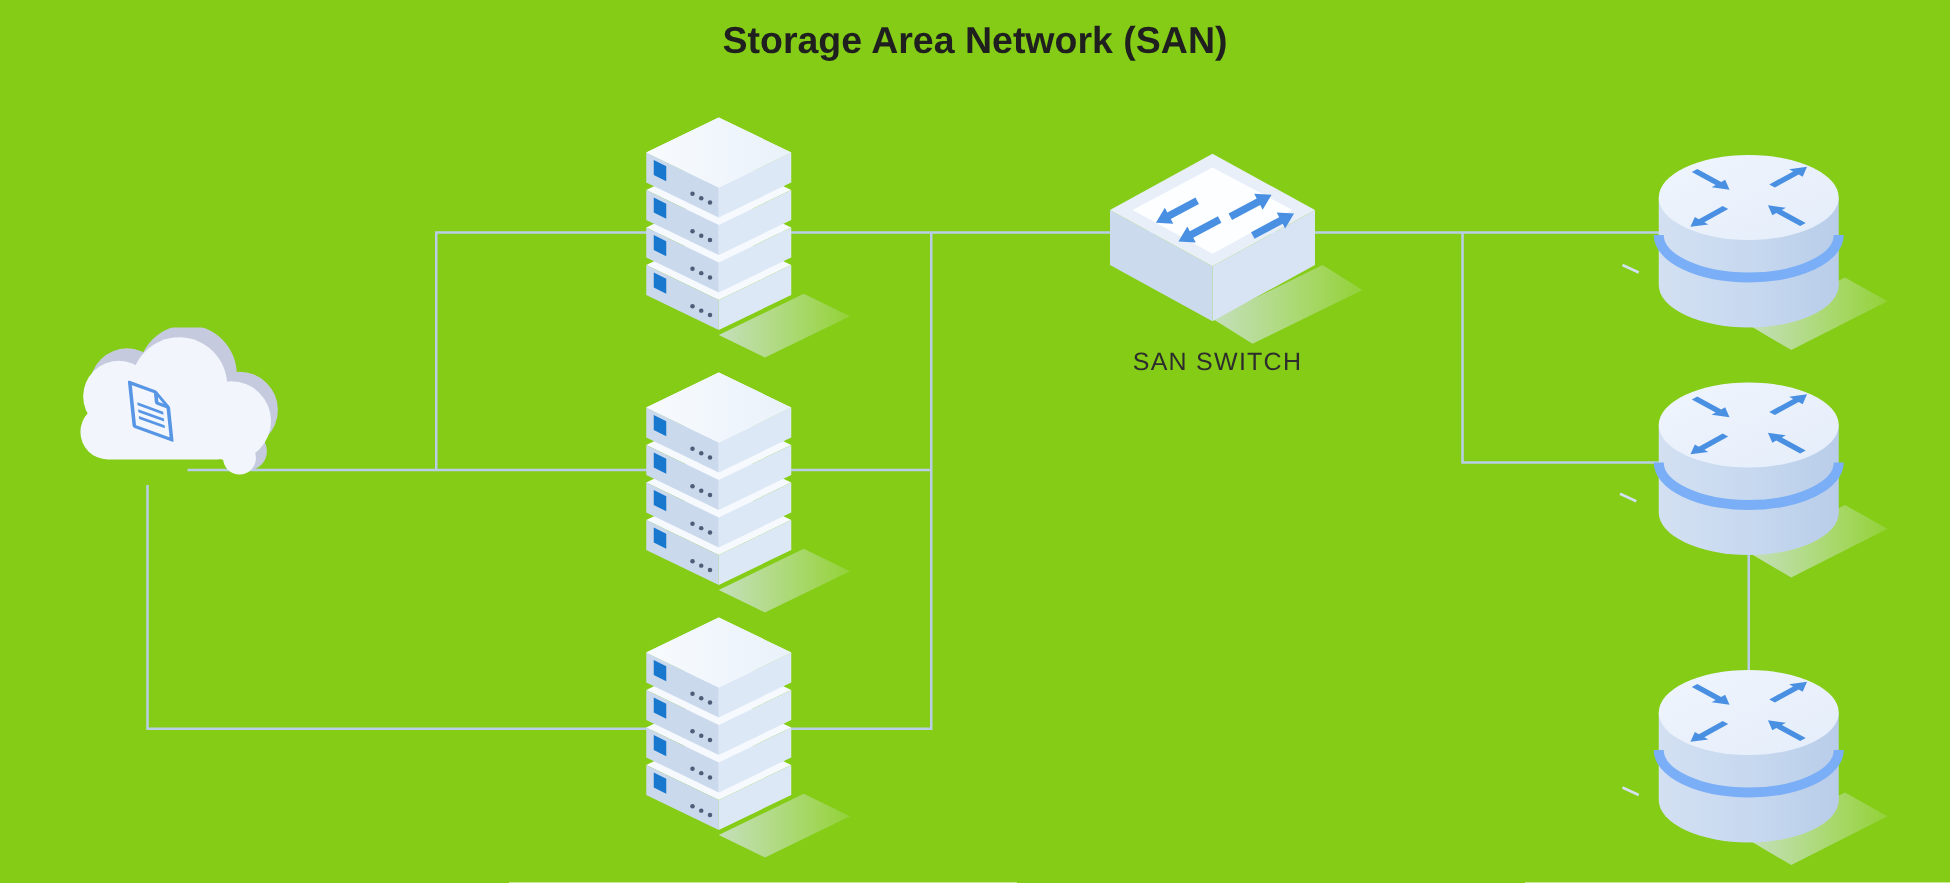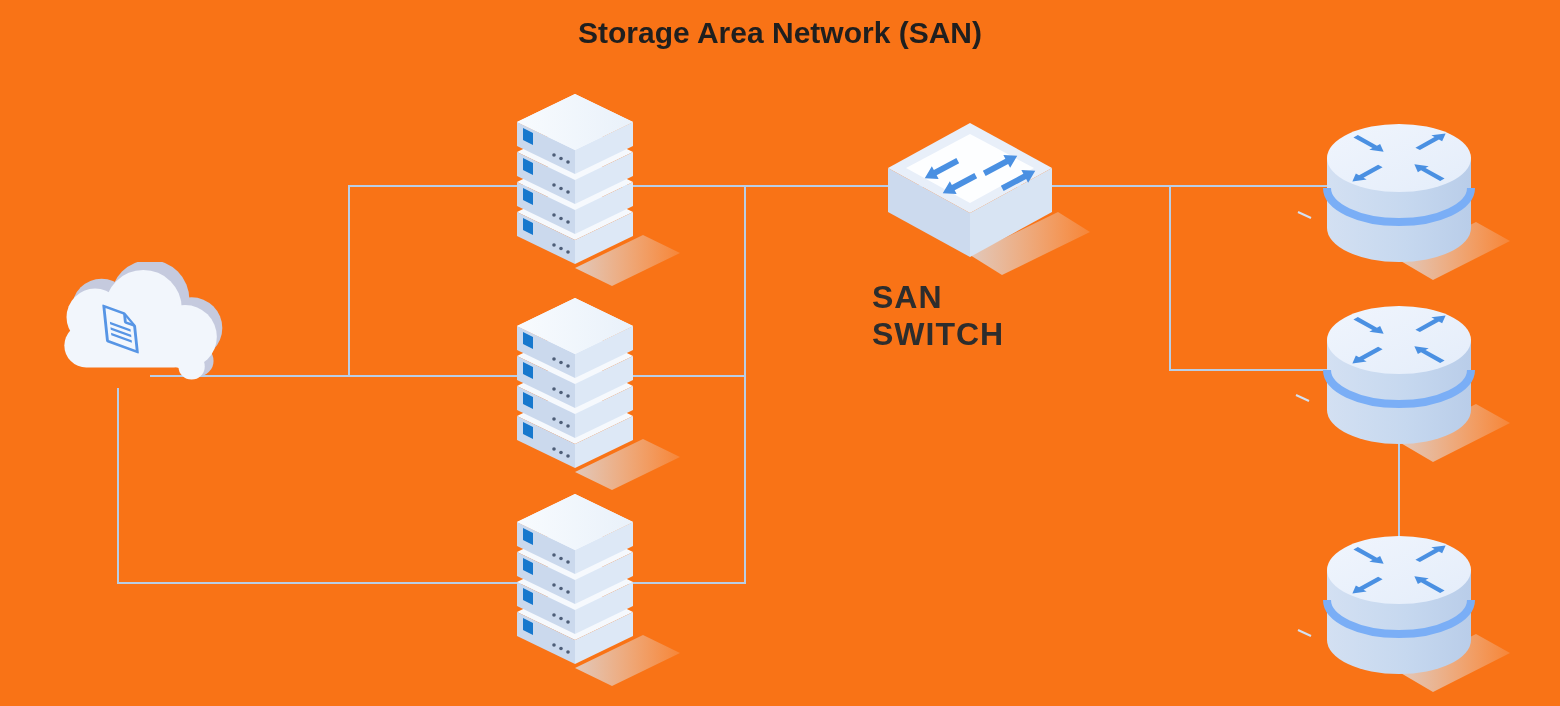--- a/index.html
+++ b/index.html
@@ -1,26 +1,26 @@
 <!DOCTYPE html>
 <html><head>
 <meta charset="utf-8">
 <style>
   html,body{margin:0;padding:0;background:#ffffff;}
   .canvas{
-    position:relative;width:1560px;height:706px;background:#f97316;
+    position:relative;width:1560px;height:706px;background:#84cc16;
     font-family:"Liberation Sans", sans-serif;overflow:hidden;
   }
   .title{
     position:absolute;top:16px;left:0;width:100%;text-align:center;
     font-size:30px;font-weight:bold;color:#1f1f1f;letter-spacing:0px;
   }
   .node-label{
-    position:absolute;left:872px;top:279px;width:204px;text-align:left;
-    font-size:32px;font-weight:700;color:#2d2d2d;letter-spacing:1px;
+    position:absolute;left:872px;top:279px;width:204px;text-align:center;
+    font-size:20px;font-weight:400;color:#2d2d2d;letter-spacing:1px;
   }
   .abs{position:absolute;}
   .lines{z-index:1;}
   .device{z-index:2;}
   .txt{z-index:3;}
 </style>
 </head>
 <body>
 
 <div class="canvas">

